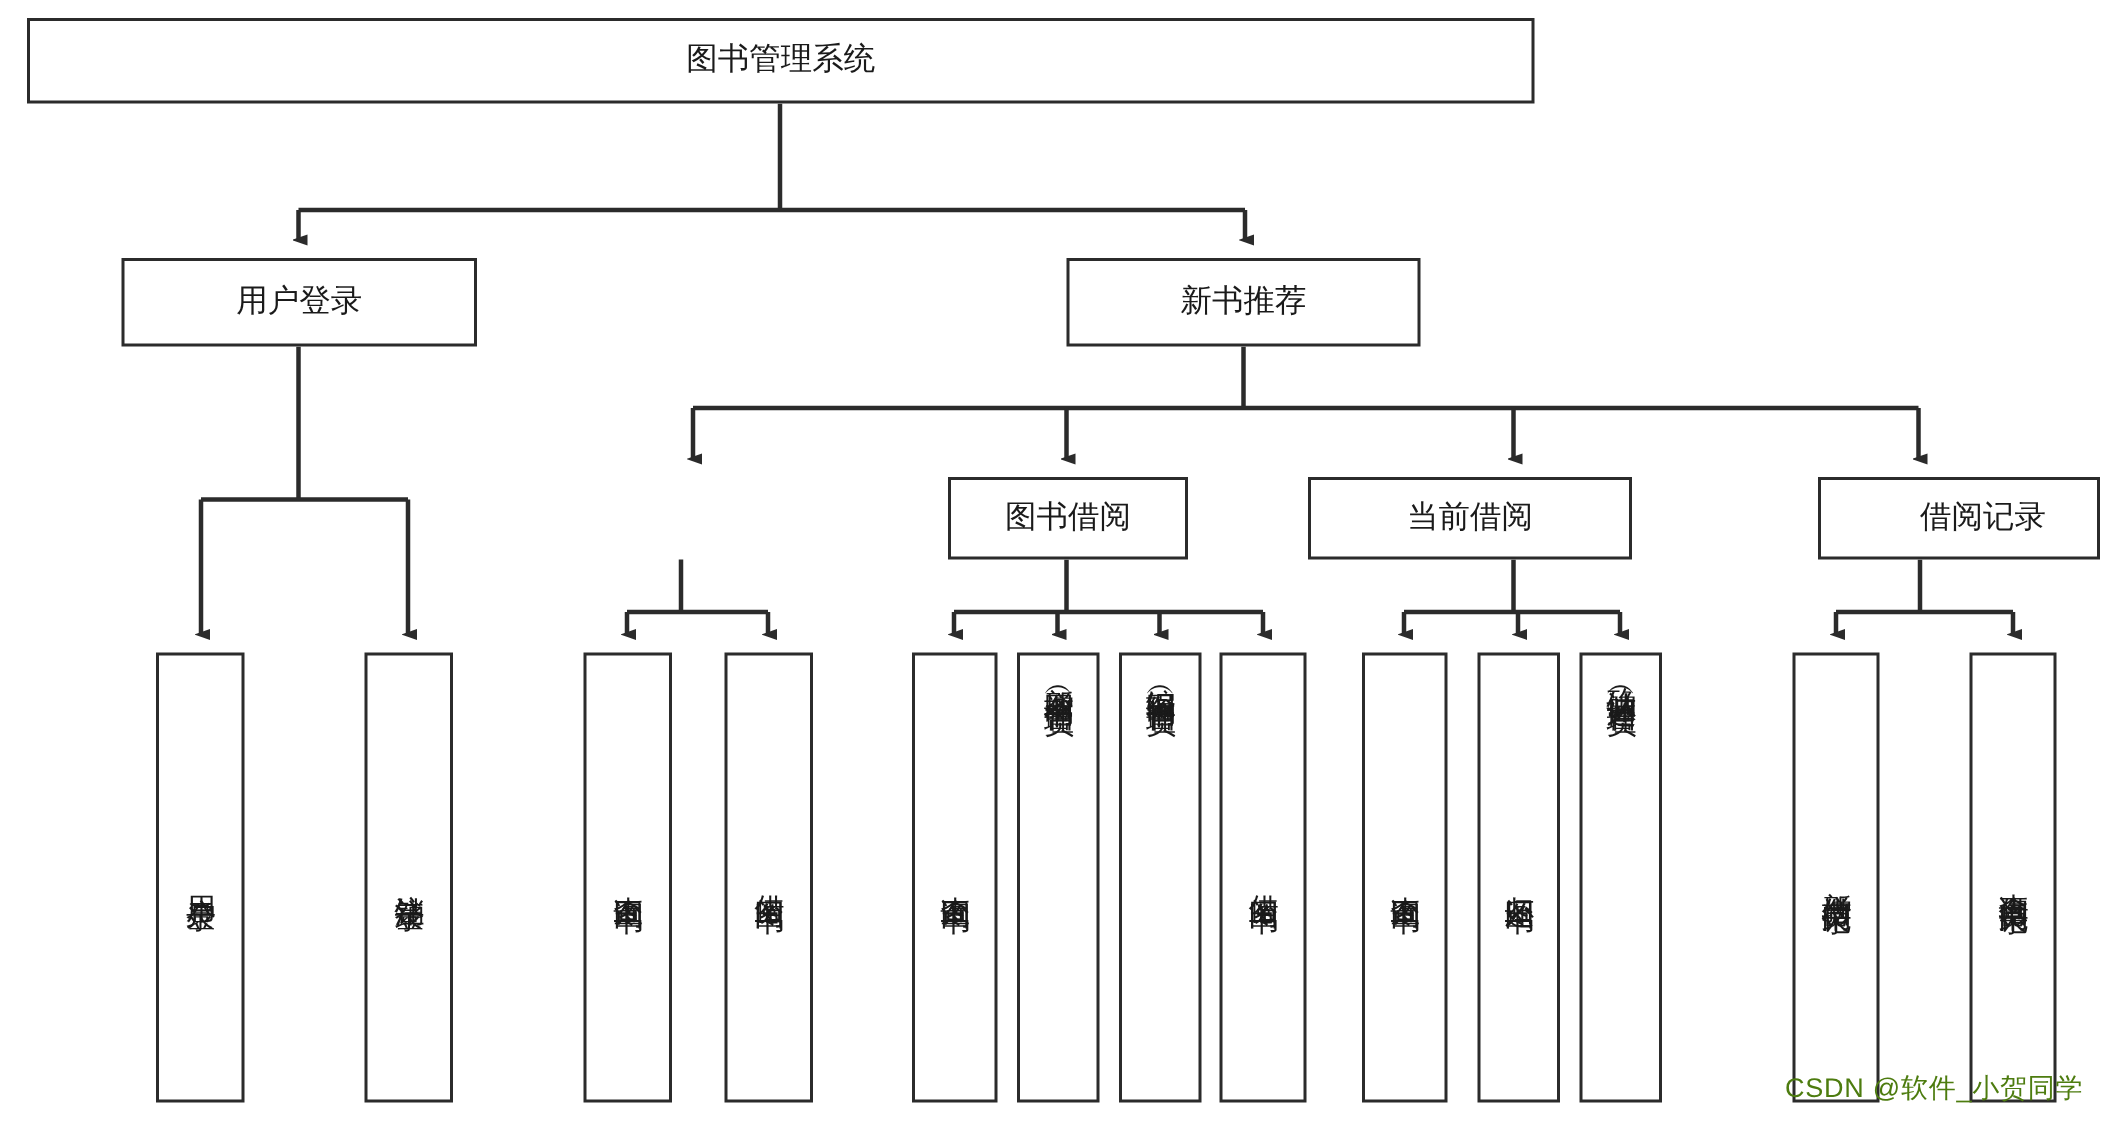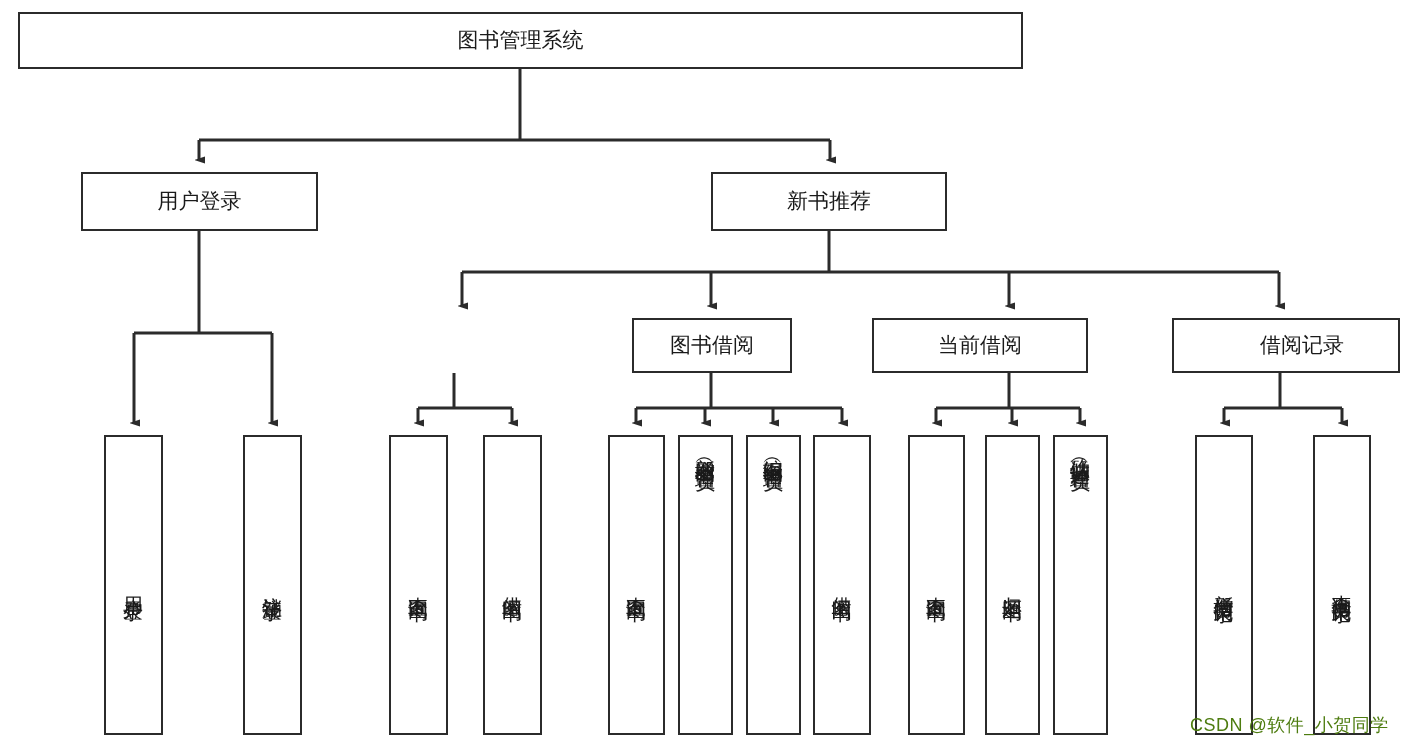--- a/index.html
+++ b/index.html
@@ -140,21 +140,21 @@
   <div class="node h" style="left:711px; top:172px; width:236px; height:59px;">
     <span class="label">新书推荐</span>
   </div>
 
   <div class="node h" style="left:632px; top:318px; width:160px; height:55px;">
     <span class="label">图书借阅</span>
   </div>
   <div class="node h" style="left:872px; top:318px; width:216px; height:55px;">
     <span class="label">当前借阅</span>
   </div>
-  <div class="node h" style="left:1172px; top:318px; width:228px; height:55px;padding-left:32px;">
+  <div class="node h" style="left:1212px; top:318px; width:188px; height:55px;padding-left:32px;">
     <span class="label">借阅记录</span>
   </div>
 
   <div class="node v center" style="left:104px; top:435px; width:59px; height:300px;">
     <span class="label">用户登录</span>
   </div>
   <div class="node v center" style="left:243px; top:435px; width:59px; height:300px;">
     <span class="label">注销登录</span>
   </div>
   <div class="node v center" style="left:389px; top:435px; width:59px; height:300px;">

